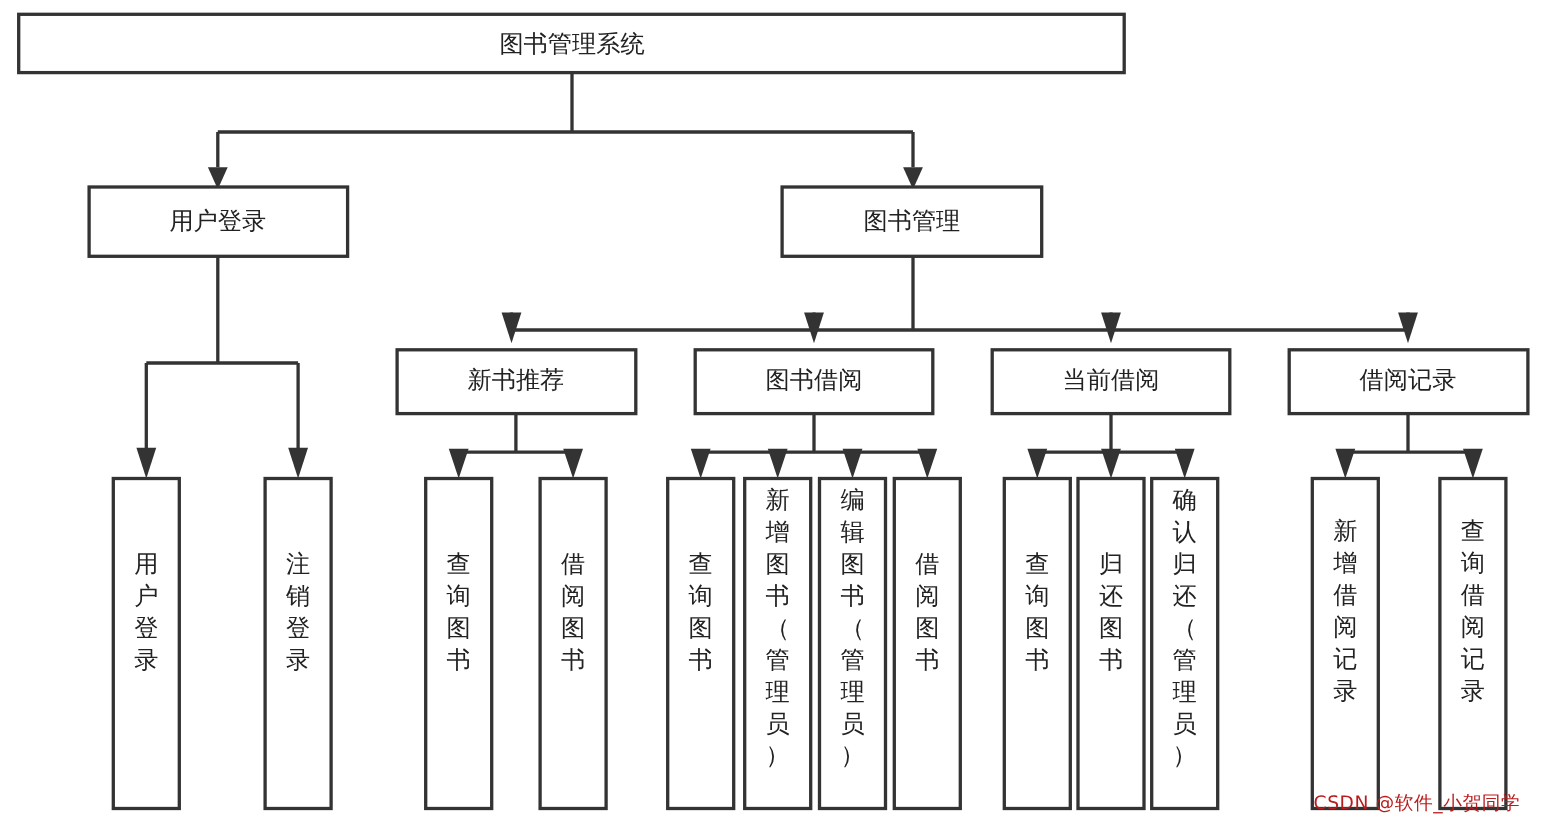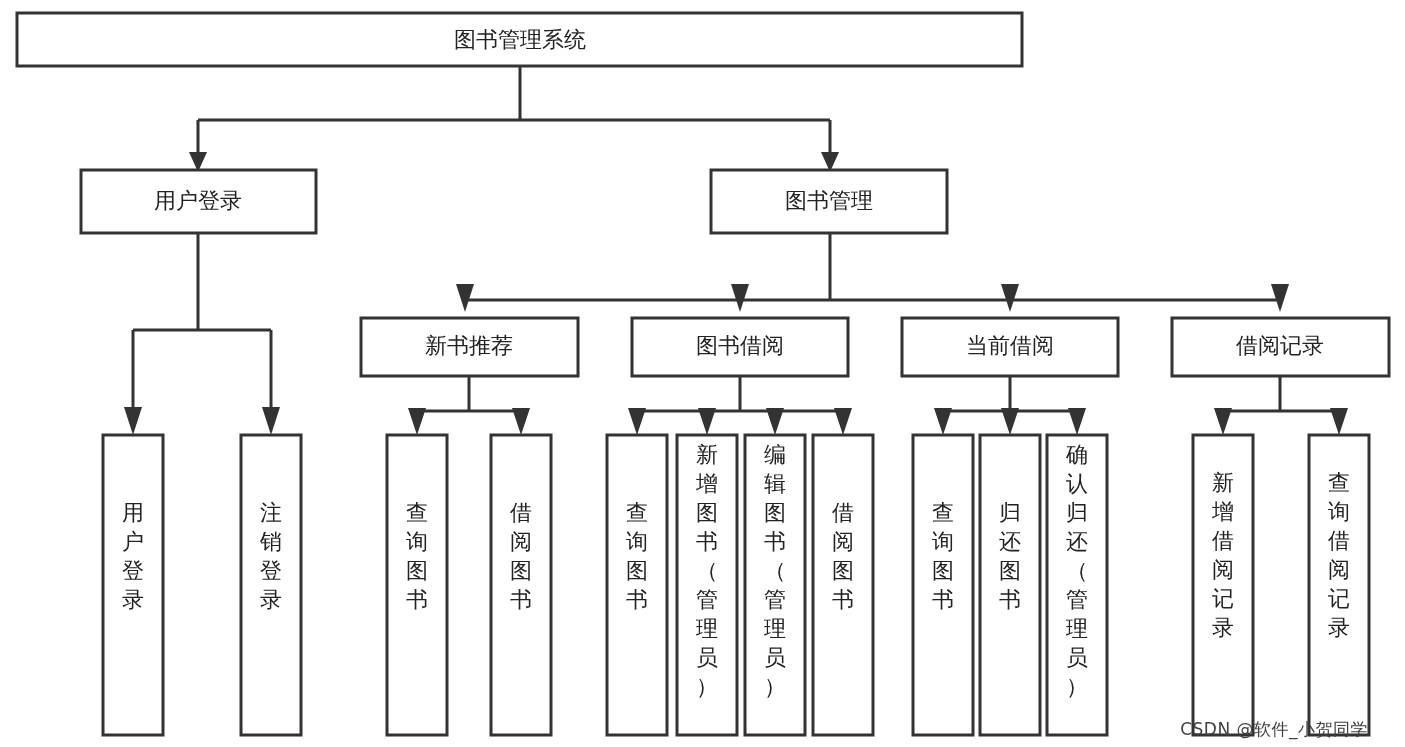--- a/index.html
+++ b/index.html
@@ -52,25 +52,25 @@
     dominant-baseline: middle;
   }
   .node-label-vertical {
     fill: #222222;
     font-family: "DejaVu Sans", "Liberation Sans", sans-serif;
     font-size: 22px;
     text-anchor: middle;
   }
   .watermark {
     position: absolute;
-    right: 14px;
+    right: 0;
     bottom: 6px;
     font-family: "DejaVu Sans", "Liberation Sans", sans-serif;
     font-size: 17px;
-    color: #404040;
+    color: #b91c1c;
     letter-spacing: 0.5px;
     white-space: nowrap;
     pointer-events: none;
   }
 </style>
 </head>
 <body>
 
 <div id="diagram-root">
 

